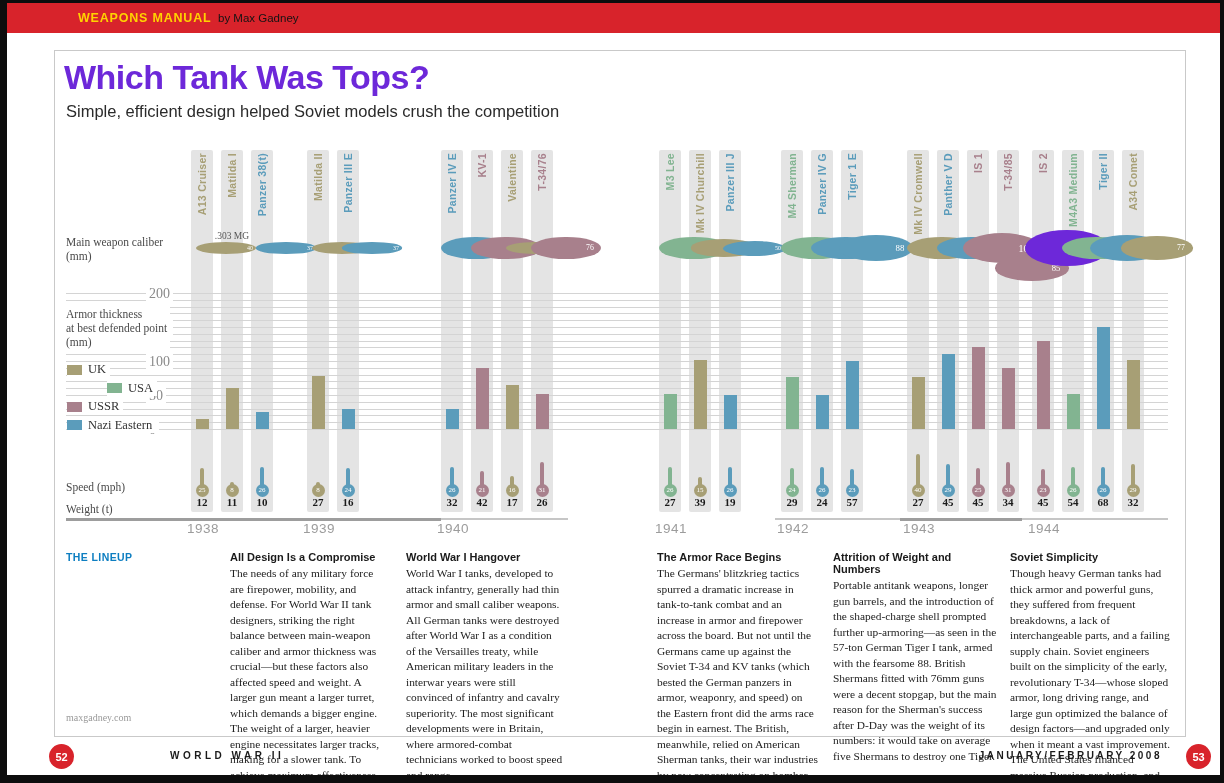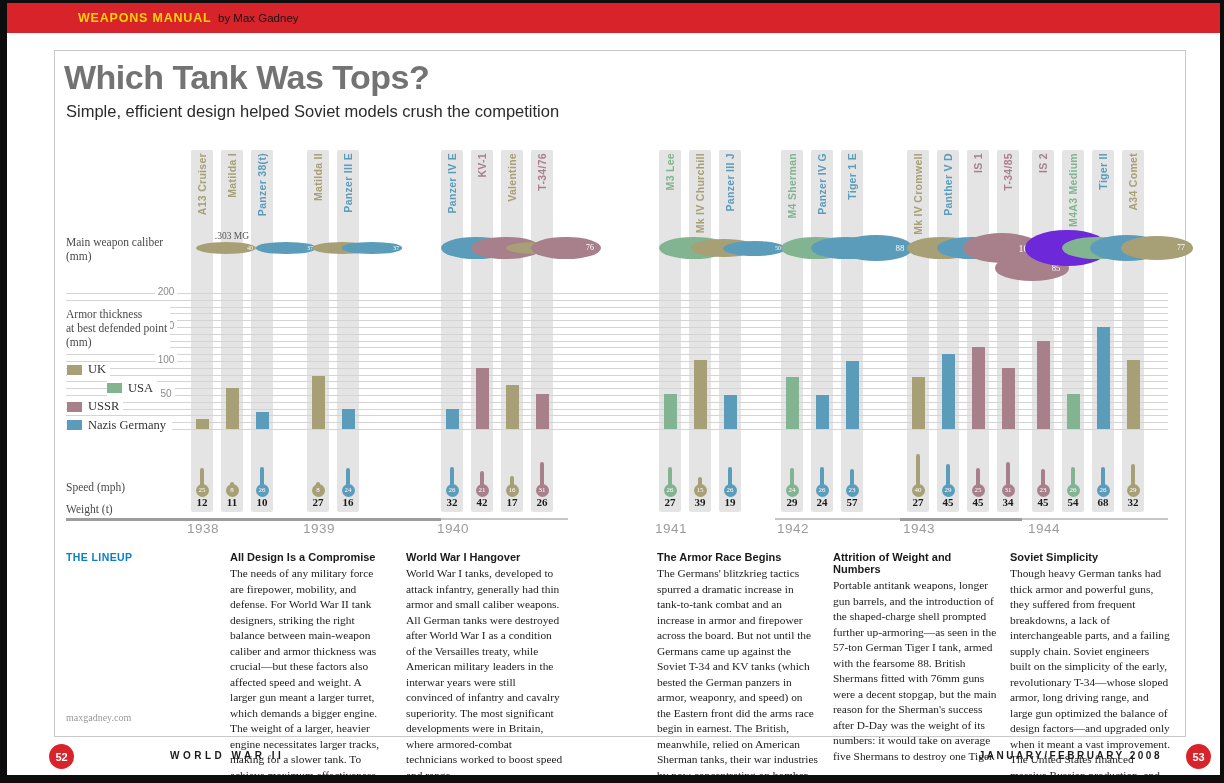--- a/index.html
+++ b/index.html
@@ -12,43 +12,43 @@
   .edge.bottom{left:0;bottom:0;width:1224px;height:8px;}
 
   .masthead{position:absolute;left:0;top:3px;width:1224px;height:30px;background:#d8232b;z-index:5;text-align:right;}
   .masthead .label{position:absolute;left:78px;top:8px;font-size:12.5px;font-weight:bold;
                    letter-spacing:.8px;color:#ffd200;}
   .masthead .byline{position:absolute;left:218px;top:9px;font-size:11.5px;color:#141414;}
 
   .card{position:absolute;left:54px;top:50px;width:1130px;height:685px;background:#fff;
         border:1px solid #c9c9c9;z-index:1;}
 
-  .title{position:absolute;left:64px;top:58px;font-size:34px;font-weight:bold;color:#737373;
+  .title{position:absolute;left:64px;top:58px;font-size:34px;font-weight:bold;color:#6d28d9;
          letter-spacing:-0.5px;z-index:6;}
   .subtitle{position:absolute;left:66px;top:102px;font-size:16.5px;color:#2b2b2b;z-index:6;}
 
   
   .stripe{position:absolute;background:#e4e4e4;border-radius:2px;z-index:2;}
   .gridline{position:absolute;height:1px;background:#d4d4d4;z-index:3;}
   .tanklabel{position:absolute;width:90px;height:13px;line-height:13px;font-size:10.5px;
              font-weight:bold;letter-spacing:.3px;text-align:right;white-space:nowrap;
              transform:rotate(-90deg);transform-origin:0 0;z-index:4;}
   .calcircle{position:absolute;border-radius:50%;color:#fff;display:flex;align-items:center;
              justify-content:center;font-family:"Liberation Serif",serif;z-index:5;padding-left:48px;}
   .calnote{position:absolute;font-family:"Liberation Serif",serif;font-size:9.5px;color:#555;
            text-align:center;z-index:5;}
   .caldot{position:absolute;border-radius:50%;z-index:5;}
   .bar{position:absolute;z-index:5;}
   .stem{position:absolute;border-radius:2px 2px 0 0;z-index:4;}
   .pincircle{position:absolute;border-radius:50%;color:#fff;display:flex;align-items:center;
              justify-content:center;font-family:"Liberation Serif",serif;font-size:7px;z-index:5;}
   .weight{position:absolute;width:28px;text-align:center;font-family:"Liberation Serif",serif;
           font-weight:bold;font-size:11px;color:#1b1b1b;z-index:5;}
-  .tick{position:absolute;width:40px;text-align:center;font-family:Liberation Sans, sans-serif;
-        font-size:10px;color:#8a8a8a;z-index:6;}
+  .tick{position:absolute;width:40px;text-align:left;font-family:Liberation Serif, serif;
+        font-size:14px;color:#8a8a8a;z-index:6;}
   .tick span{background:#fff;padding:0 3px;}
   .rowlabel{position:absolute;font-family:"Liberation Serif",serif;font-size:11.5px;line-height:14px;
             color:#4a4a4a;white-space:pre-line;background:#fff;padding:1px 3px 1px 0;z-index:6;}
   .legendrow{position:absolute;display:flex;align-items:center;z-index:6;background:#fff;
              padding-right:4px;}
   .legendrow .swatch{width:15px;height:10px;margin-right:6px;}
   .legendrow .ltext{font-family:"Liberation Serif",serif;font-size:12.5px;color:#333;}
   .axisseg{position:absolute;z-index:4;}
   .yearlabel{position:absolute;font-size:13.5px;color:#9c9c9c;letter-spacing:.5px;z-index:4;}
 
@@ -115,21 +115,21 @@
       <div class="legendrow" style="left: 67px; top: 380.5px; margin-left: 40px;">
         <span class="swatch" style="background: rgb(130, 180, 145);"></span>
         <span class="ltext">USA</span>
       </div>
       <div class="legendrow" style="left: 67px; top: 399px;">
         <span class="swatch" style="background: rgb(168, 128, 140);"></span>
         <span class="ltext">USSR</span>
       </div>
       <div class="legendrow" style="left: 67px; top: 417.5px;">
         <span class="swatch" style="background: rgb(91, 156, 187);"></span>
-        <span class="ltext">Nazis Germany</span>
+        <span class="ltext">Nazi Eastern</span>
       </div>
       <div class="axisseg" style="left: 66px; top: 518px; width: 375px; height: 3px; background: rgb(157, 157, 157);"></div>
       <div class="axisseg" style="left: 441px; top: 518px; width: 127px; height: 2px; background: rgb(198, 198, 198);"></div>
       <div class="axisseg" style="left: 775px; top: 518px; width: 125px; height: 2px; background: rgb(198, 198, 198);"></div>
       <div class="axisseg" style="left: 900px; top: 518px; width: 122px; height: 3px; background: rgb(157, 157, 157);"></div>
       <div class="axisseg" style="left: 1022px; top: 518px; width: 146px; height: 2px; background: rgb(198, 198, 198);"></div>
       <div class="yearlabel" style="left: 187px; top: 521px;">1938</div>
       <div class="stripe" style="left: 191px; top: 150px; width: 22px; height: 362px;"></div>
       <div class="tanklabel" style="left: 195.5px; top: 243px; color: rgb(167, 159, 117);">A13 Cruiser</div>
       <div class="calcircle" style="left: 196px; top: 242px; width: 12px; height: 12px; background: rgb(167, 159, 117); font-size: 6px;">40</div>

